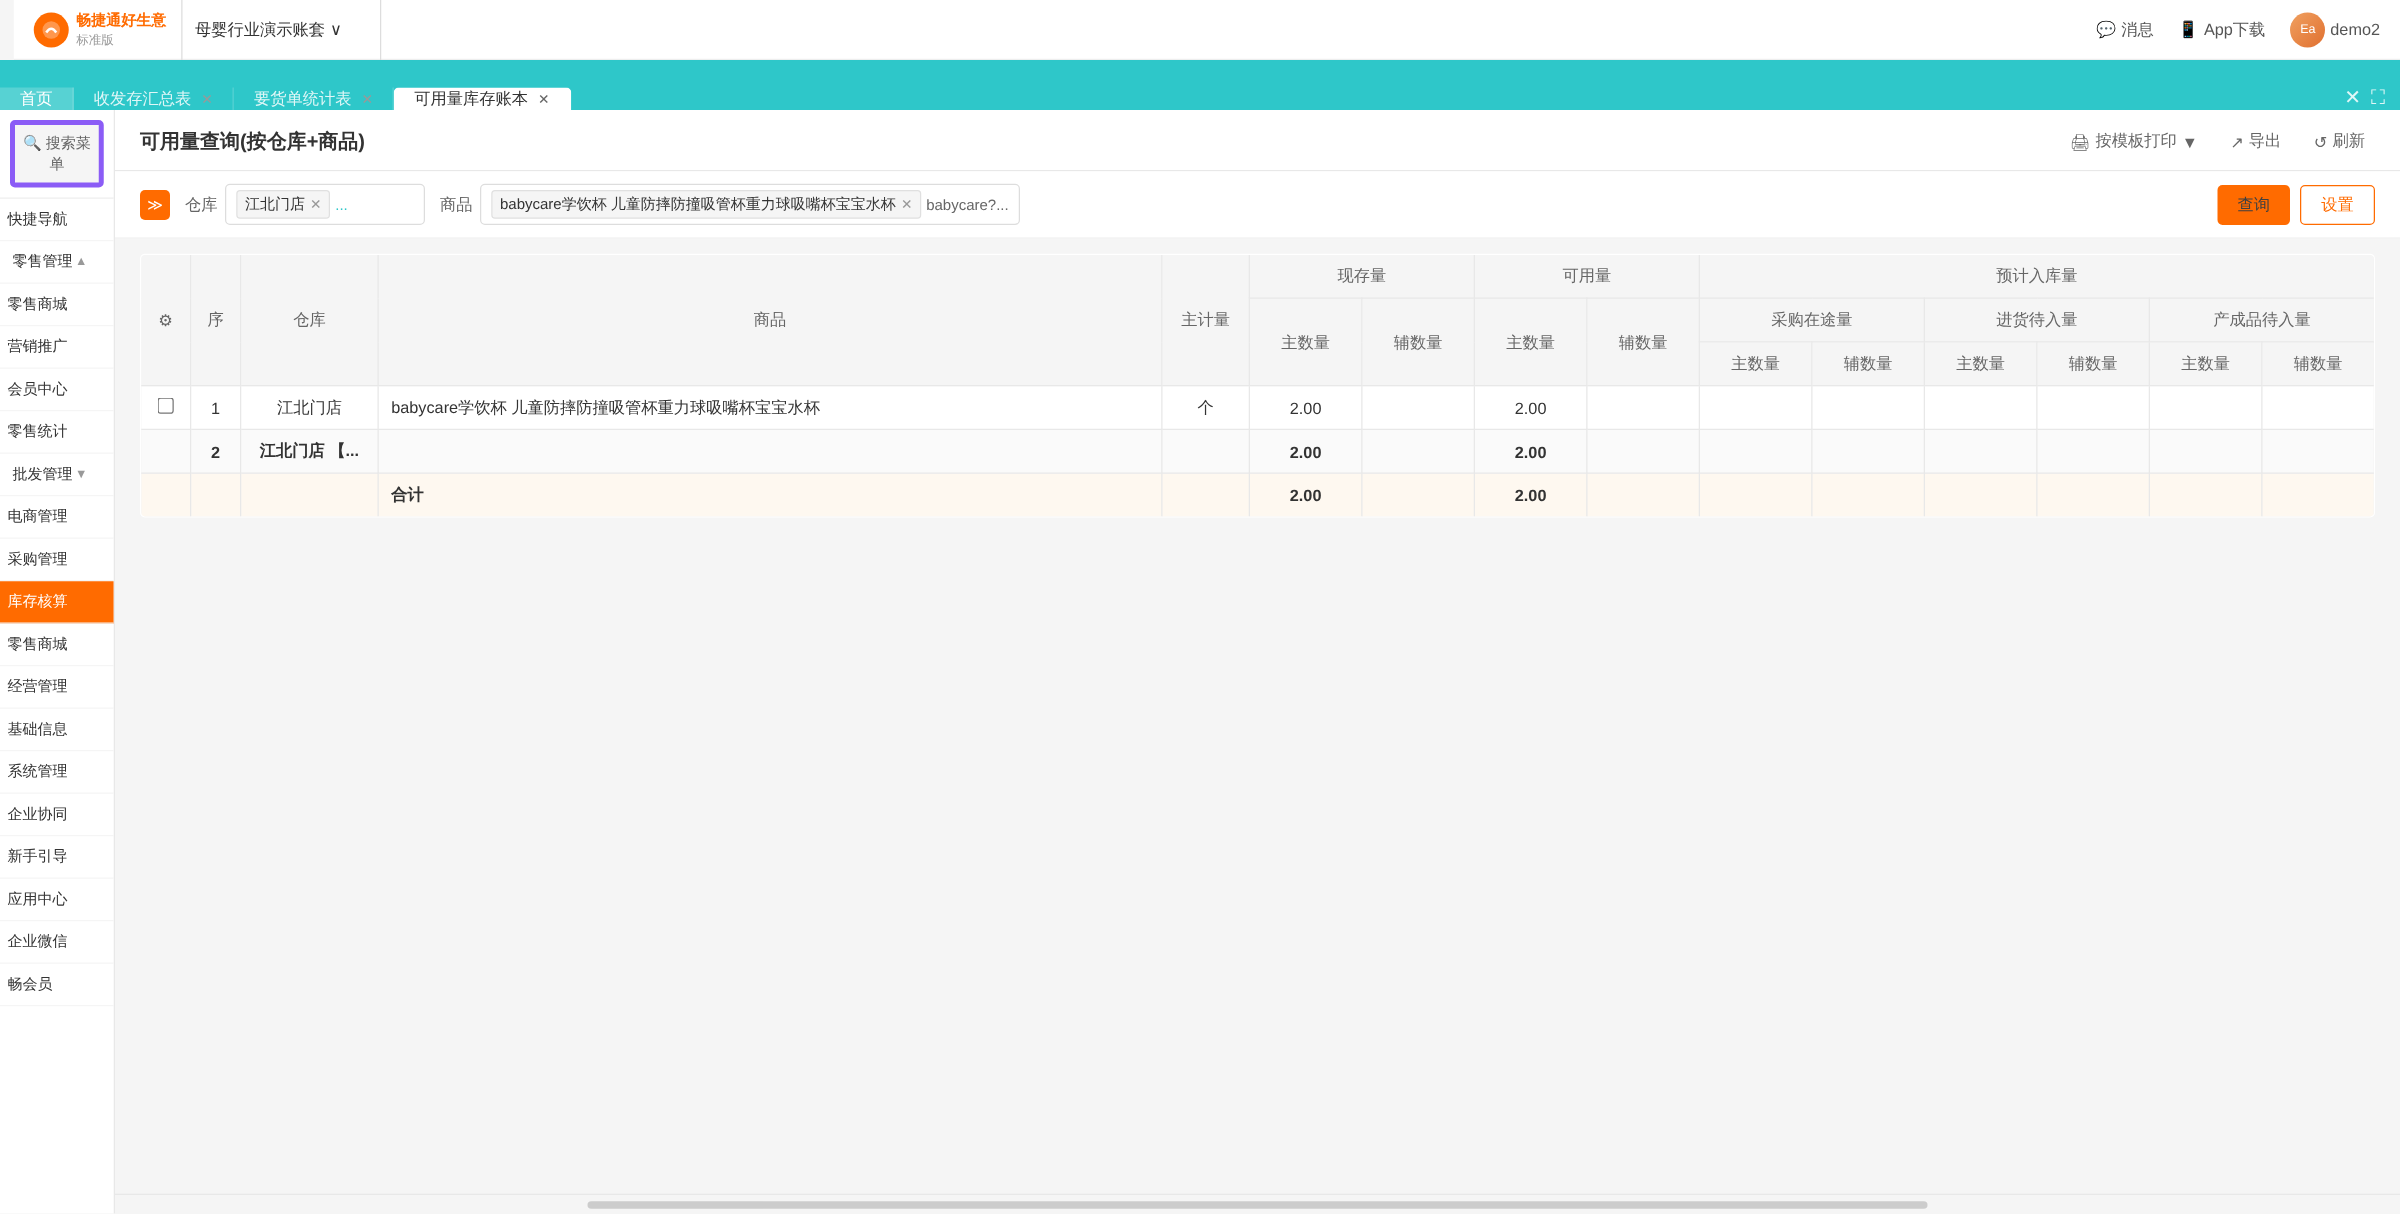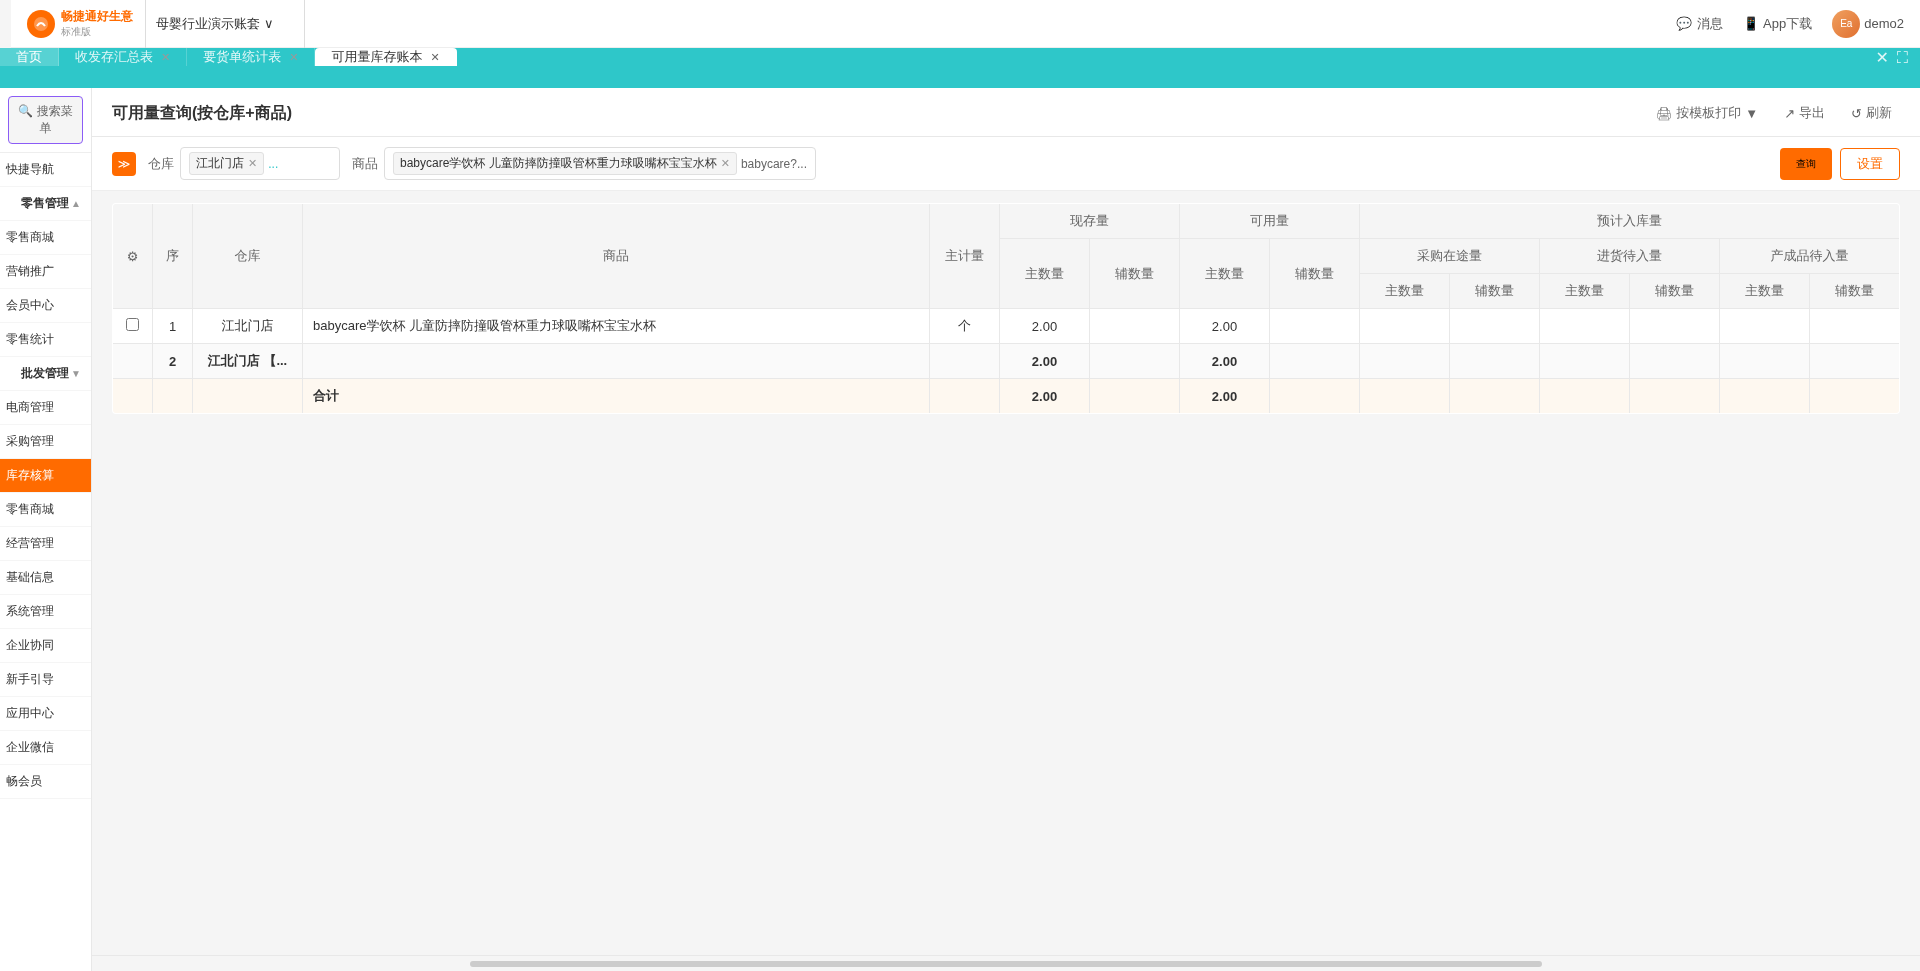--- a/index.html
+++ b/index.html
@@ -23,21 +23,21 @@
     .industry-selector { display: flex; align-items: center; gap: 4px; padding: 20px 10px; border: 1px solid #ddd; border-radius: 4px; cursor: pointer; min-width: 160px; font-size: 13px; color: #333; }
     .top-bar-right { display: flex; align-items: center; gap: 20px; }
     .top-right-item { display: flex; align-items: center; gap: 4px; font-size: 13px; color: #555; cursor: pointer; }
     .avatar-circle { width: 28px; height: 28px; border-radius: 50%; background: linear-gradient(135deg, #f0a060, #e07030); display: flex; align-items: center; justify-content: center; color: #fff; font-size: 10px; }
 
     
     .tab-bar {
       height: 40px;
       background: #2ec7c9;
       display: flex;
-      align-items: flex-start;
+      align-items: flex-end;
       flex-shrink: 0;
       position: relative;
     }
     .tab-item {
       display: flex;
       align-items: center;
       padding: 0 16px;
       font-size: 13px;
       cursor: pointer;
       gap: 6px;
@@ -71,41 +71,41 @@
       overflow-y: auto;
     }
     .sidebar-search {
       padding: 8px;
       border-bottom: 1px solid #eee;
     }
     .sidebar-search-btn {
       width: 100%;
       padding: 6px 4px;
       background: #f5f5f5;
-      border: 1px solid #8b5cf6;
+      border: 4px solid #8b5cf6;
       border-radius: 4px;
       font-size: 12px;
       color: #666;
       cursor: pointer;
       text-align: center;
     }
     .sidebar-nav-item {
       padding: 8px 6px;
       font-size: 12px;
       color: #333;
       cursor: pointer;
       text-align: center;
       border-bottom: 1px solid #f5f5f5;
       display: flex;
       align-items: center;
       justify-content: flex-start;
       gap: 2px;
     }
     .sidebar-nav-item.active { background: #ff6b00; color: #fff; }
-    .sidebar-nav-item.has-children { justify-content: flex-end; padding: 8px 10px; font-weight: bold; }
+    .sidebar-nav-item.has-children { justify-content: flex-start; padding: 8px 10px; }
     .chevron { font-size: 10px; color: #999; }
 
     
     .content-area {
       flex: 1;
       overflow: hidden;
       display: flex;
       flex-direction: column;
       background: #f5f5f5;
     }
@@ -170,25 +170,25 @@
       padding: 2px 6px;
       font-size: 12px;
       color: #333;
       display: flex; align-items: center; gap: 4px;
     }
     .filter-tag-close { color: #999; cursor: pointer; font-size: 11px; }
     .filter-more { color: #2ec7c9; cursor: pointer; font-size: 12px; }
     .filter-actions { margin-left: auto; display: flex; gap: 8px; }
     .btn-primary {
       background: #ff6b00;
-      color: #000000;
+      color: #404040;
       border: none;
       border-radius: 4px;
       padding: 2px 16px;
-      font-size: 10px;
+      font-size: 13px;
       cursor: pointer;
     }
     .btn-secondary {
       background: #fff;
       color: #ff6b00;
       border: 1px solid #ff6b00;
       border-radius: 4px;
       padding: 6px 16px;
       font-size: 13px;
       cursor: pointer;

